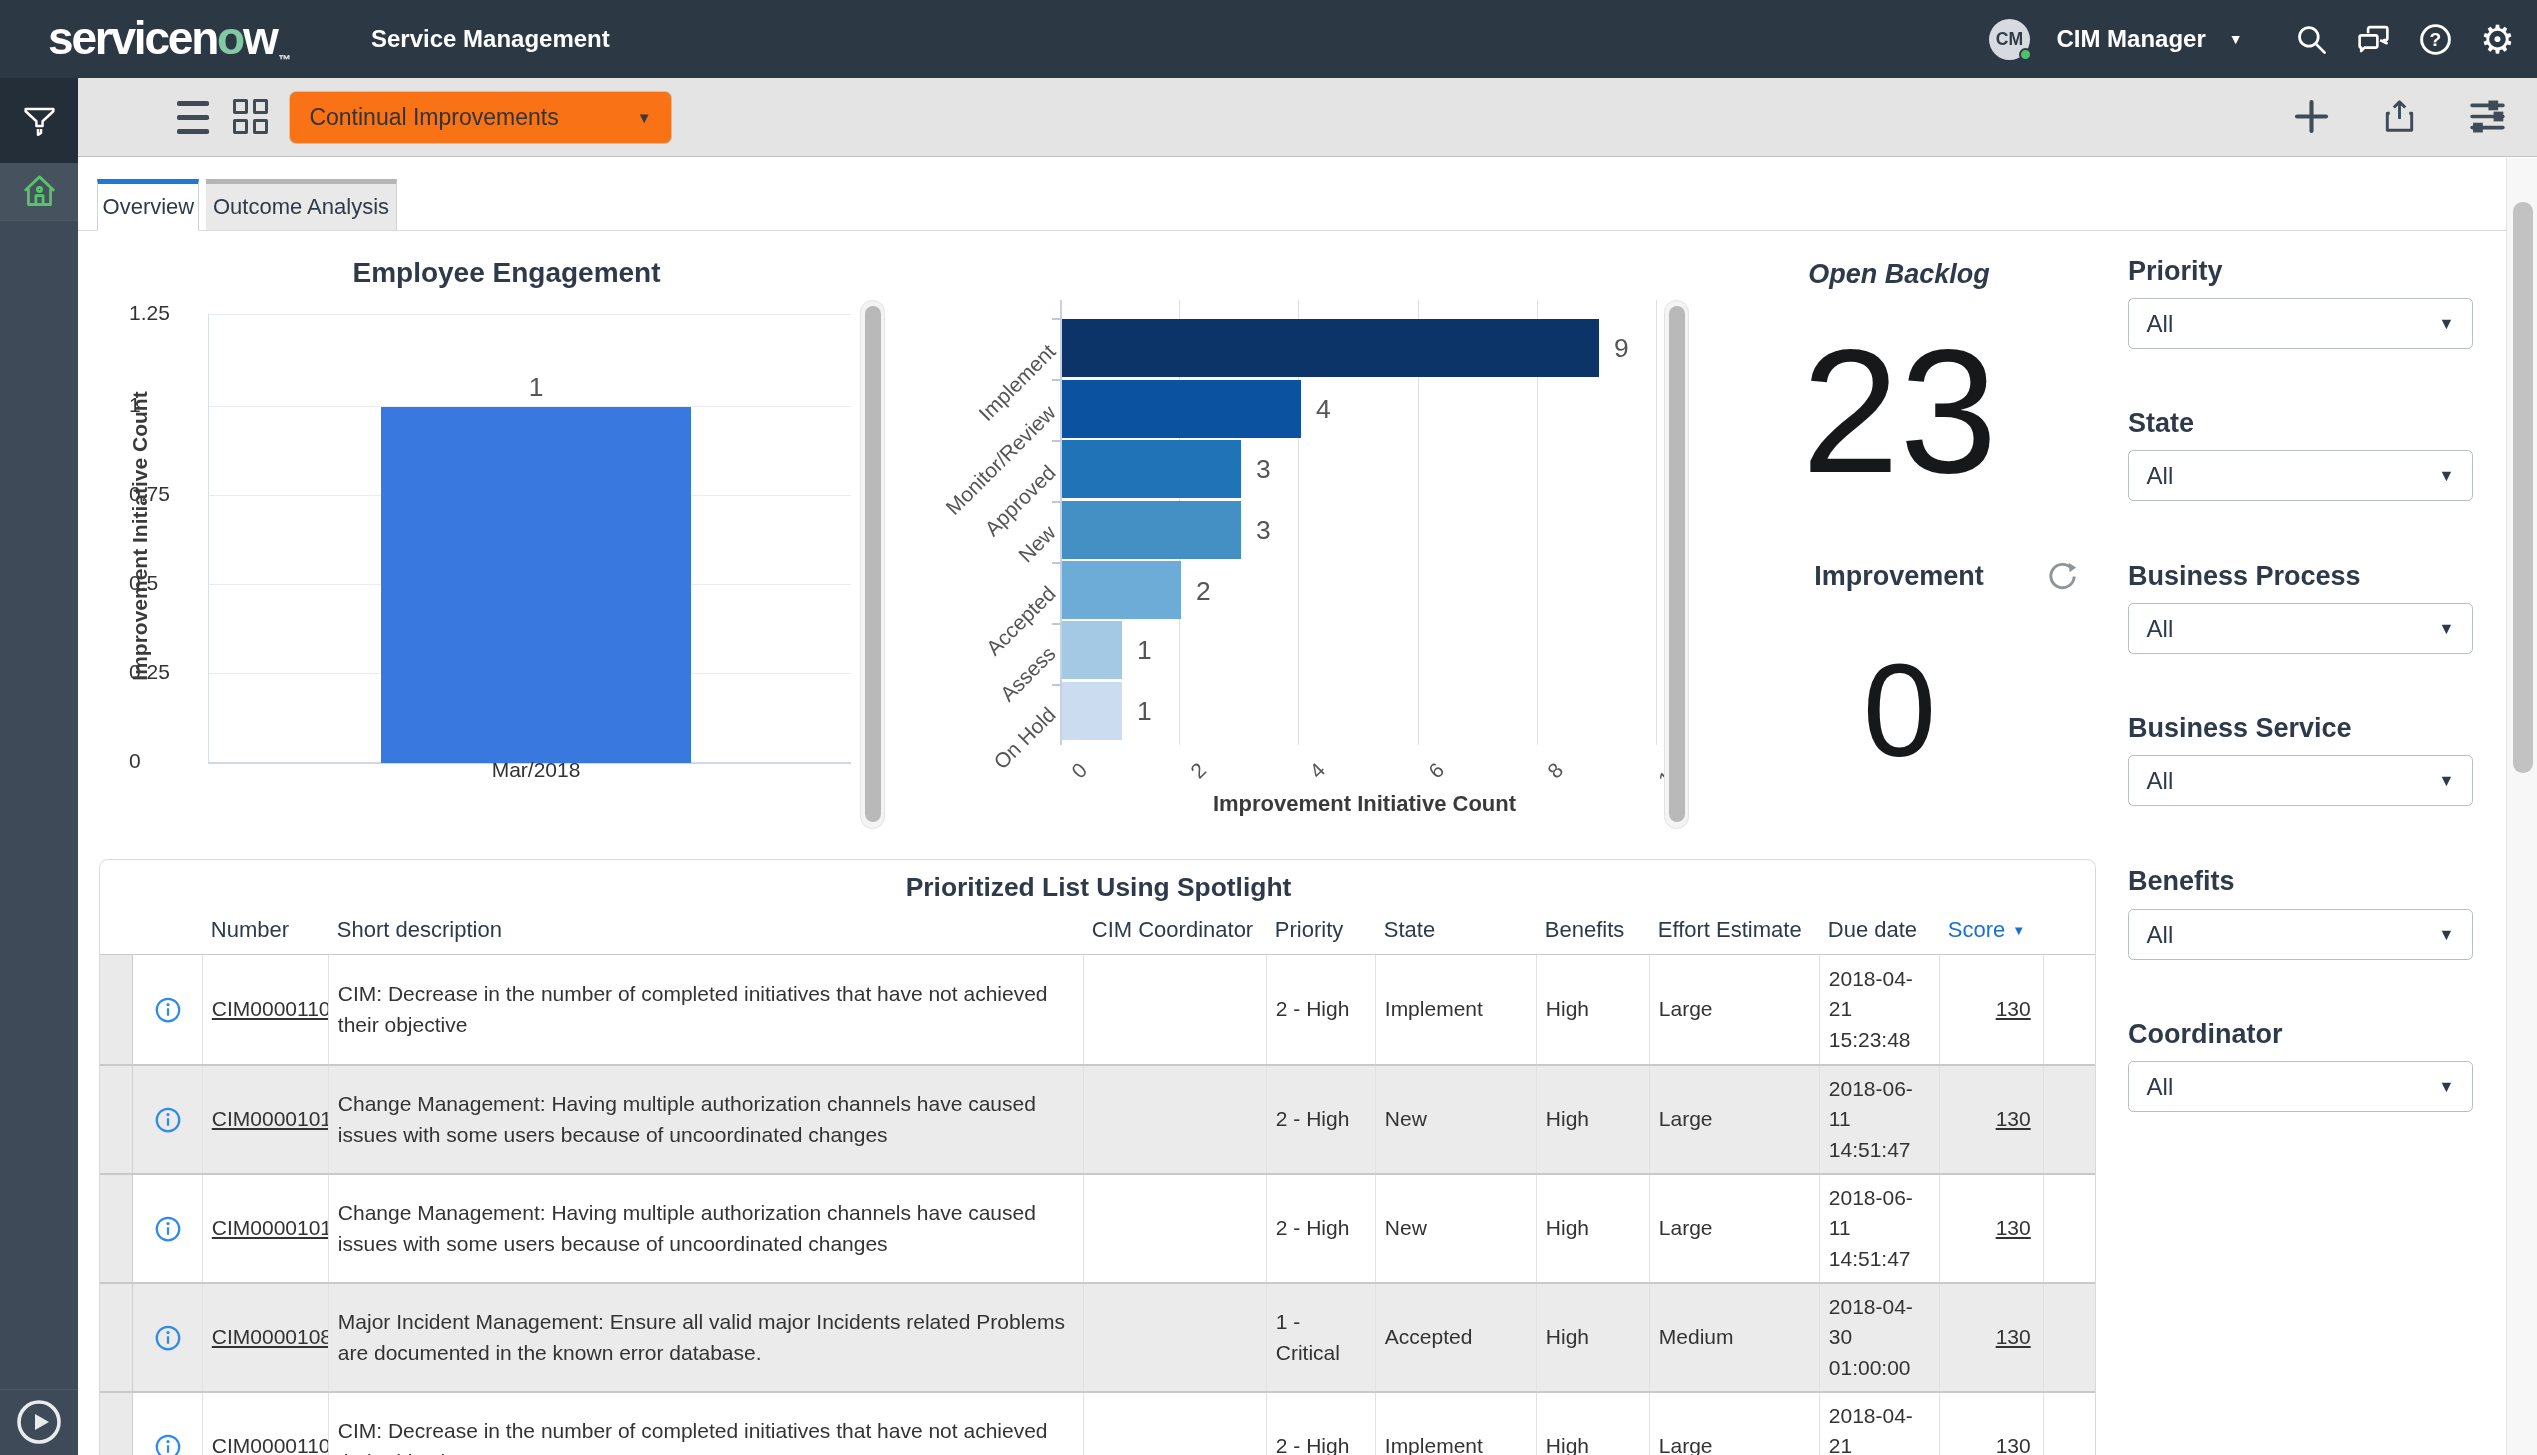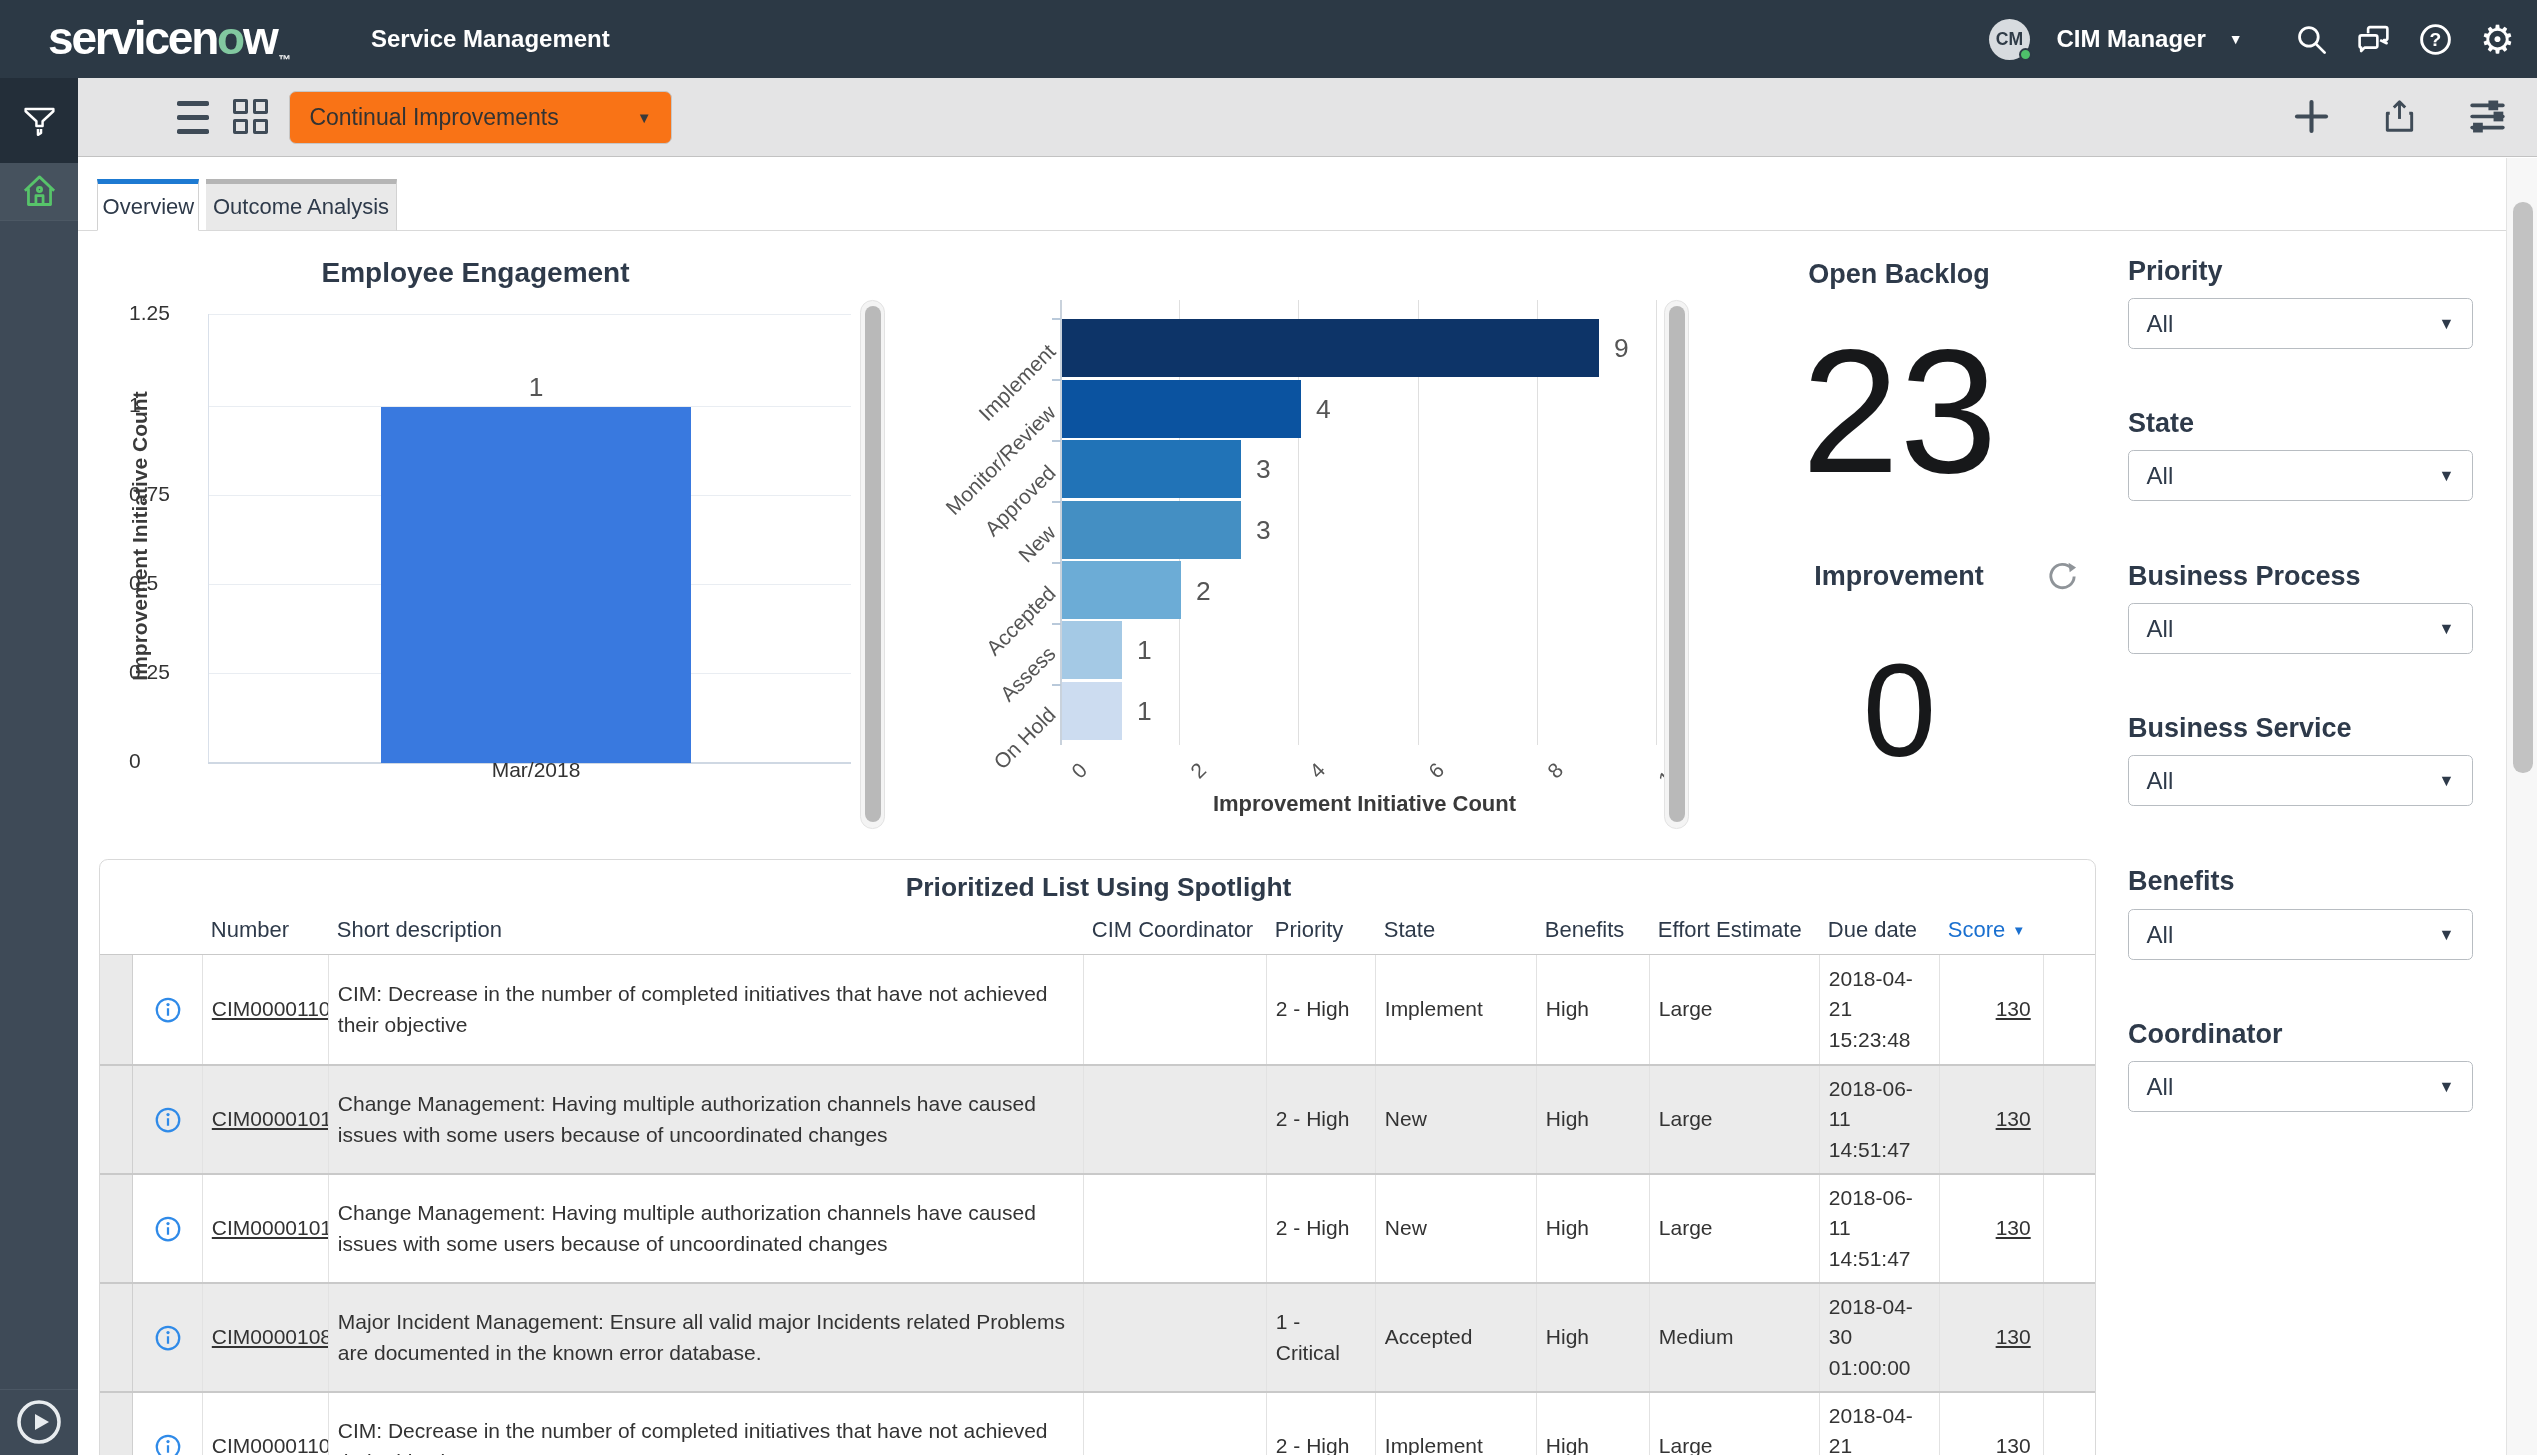--- a/index.html
+++ b/index.html
@@ -239,21 +239,21 @@
     </div>
   </div>
 
   <div class="tabrow">
     <div class="tab tab-active">Overview</div>
     <div class="tab tab-inactive">Outcome Analysis</div>
   </div>
 
   <div class="main">
 
-    <div class="chart-title" style="left:38px; top:26.4px; width:719px;">Employee Engagement</div>
+    <div class="chart-title" style="left:69px; top:26.4px; width:719px;">Employee Engagement</div>
     <div class="ee-grid" style="top:83px;"></div>
     <div class="ee-grid" style="top:175px;"></div>
     <div class="ee-grid" style="top:264px;"></div>
     <div class="ee-grid" style="top:353px;"></div>
     <div class="ee-grid" style="top:442px;"></div>
     <div class="ee-axis-y"></div>
     <div class="ee-axis-x"></div>
     <span class="ee-tick" style="top:70px;">1.25</span>
     <span class="ee-tick" style="top:162px;">1</span>
     <span class="ee-tick" style="top:251px;">0.75</span>
@@ -300,21 +300,21 @@
     <span class="ti-xtick" style="left:1077px;">2</span>
     <span class="ti-xtick" style="left:1196px;">4</span>
     <span class="ti-xtick" style="left:1315px;">6</span>
     <span class="ti-xtick" style="left:1434px;">8</span>
     <span class="ti-xtick" style="left:1553px;">10</span>
     <div class="ti-xlabel">Improvement Initiative Count</div>
     <div class="chart-sb" style="left:1586px;">
       <div class="thumb"></div>
       </div>
 
-    <div class="sc-title" style="left:1689px; top:28px; width:264px;">Open Backlog</div>
+    <div class="sc-title" style="left:1689px; top:28px; width:264px;font-style:italic;">Open Backlog</div>
     <div class="sc-big" style="left:1685px; top:92px; width:273px; font-size:176px; line-height:1;">23</div>
     <div class="sc-title" style="left:1689px; top:330px; width:264px;">Improvement</div>
     <div class="refresh-btn">
       <svg width="35" height="35" viewBox="0 0 24 24" fill="none">
         <path d="M18.2 6.6A8 8 0 1 0 20 12" stroke="#8f9499" stroke-width="2"></path>
         <polygon points="16.2,2.6 21.3,5.9 16.9,9.1" fill="#8f9499"></polygon>
         </svg>
     </div>
     <div class="sc-big" style="left:1707px; top:414px; width:229px; font-size:132px; line-height:1;">0</div>
 

